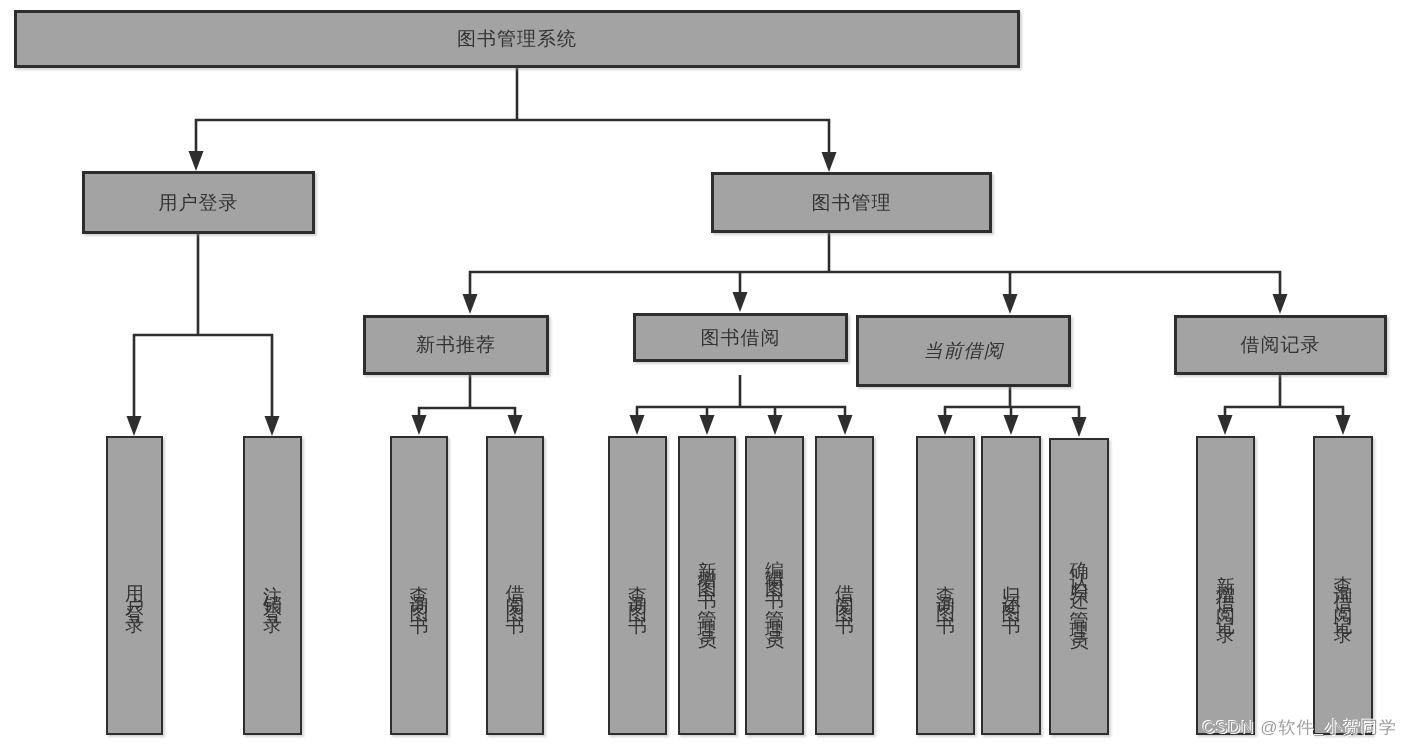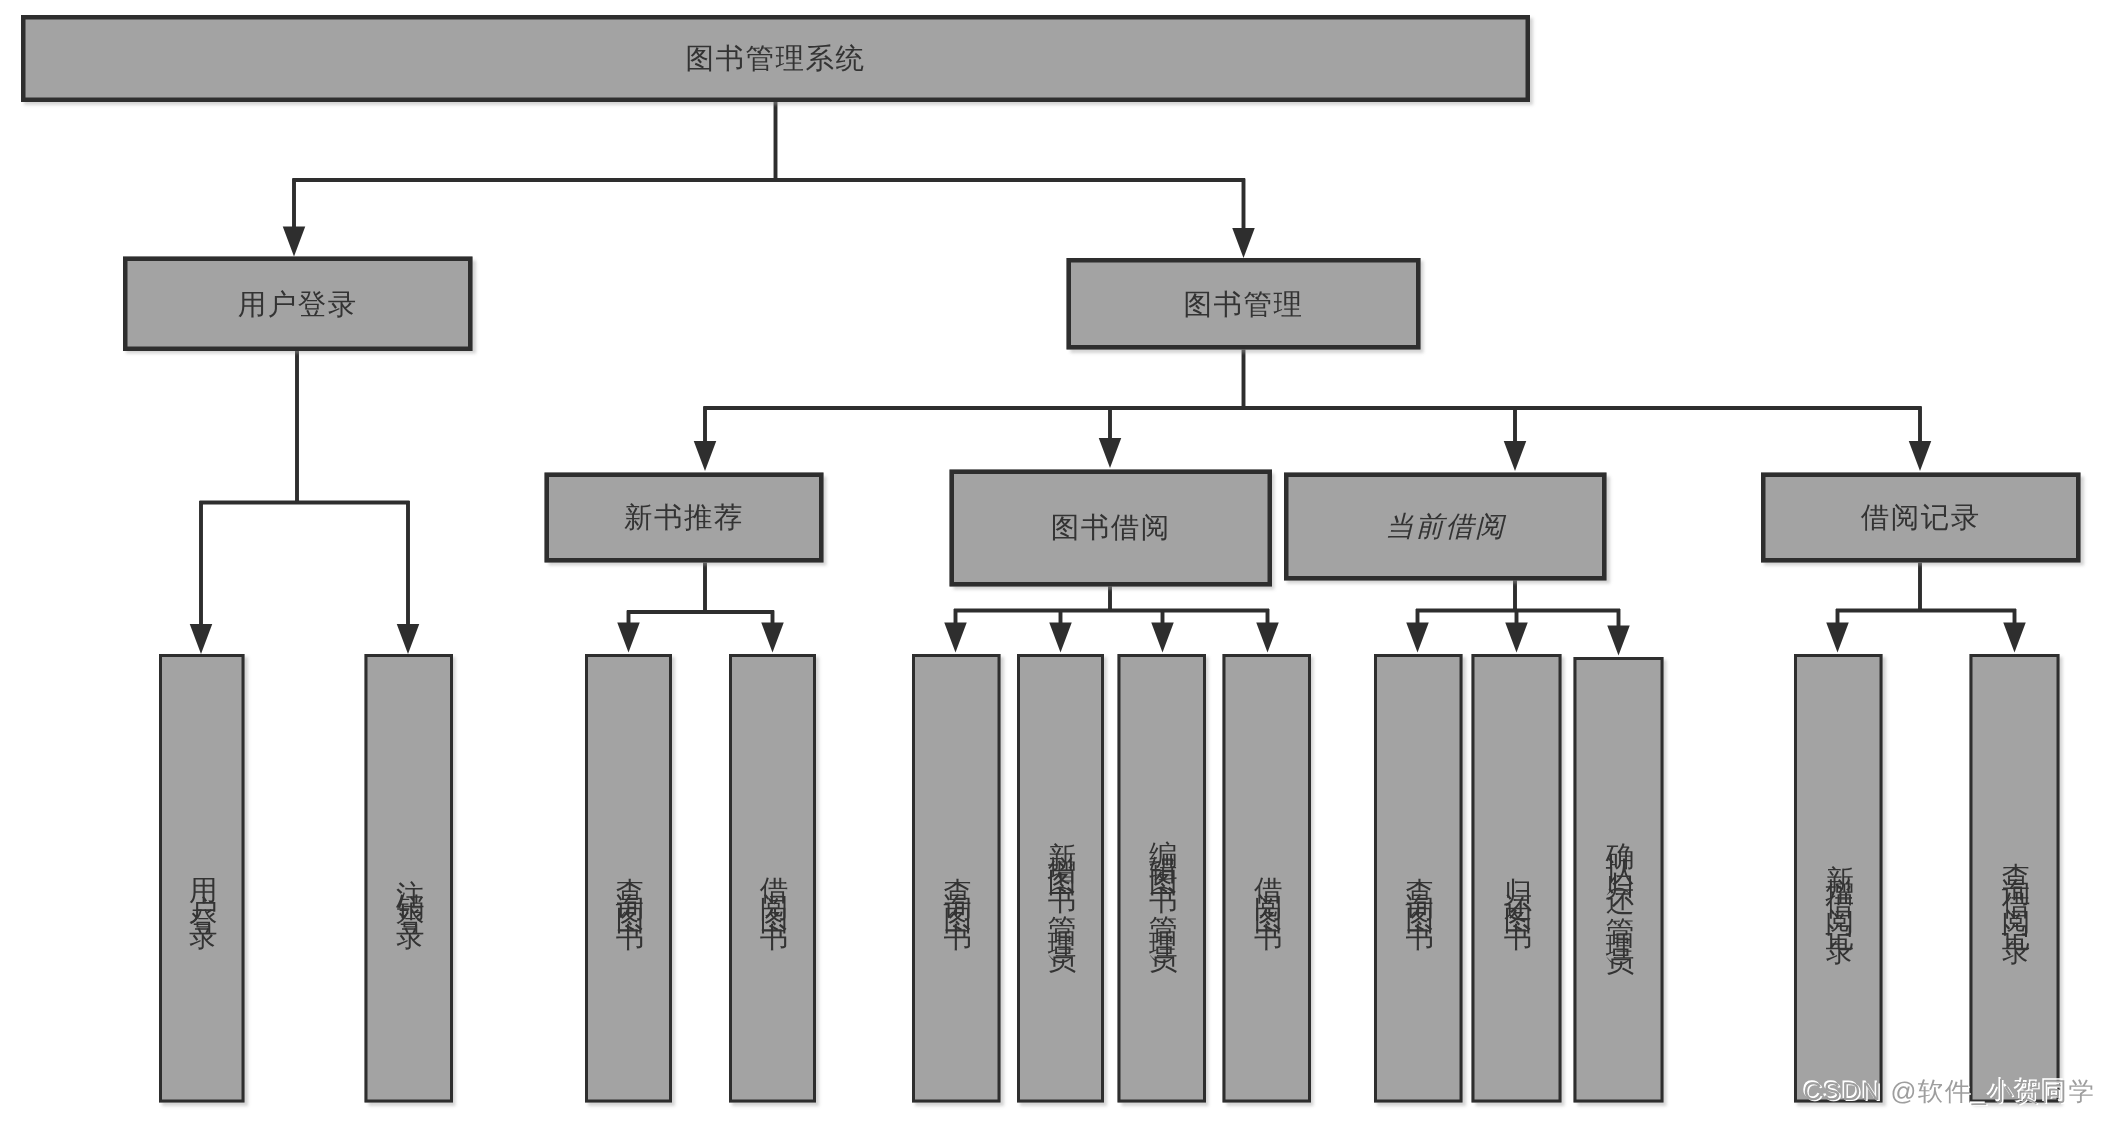--- a/index.html
+++ b/index.html
@@ -105,24 +105,24 @@
       <path d="M1003.5 415 L1018.5 415 L1011 435 Z"></path>
       <path d="M1071.5 417 L1086.5 417 L1079 437 Z"></path>
       <path d="M1217.5 415 L1232.5 415 L1225 435 Z"></path>
       <path d="M1335.5 415 L1350.5 415 L1343 435 Z"></path>
     </g>
   </svg>
 
   <div class="node hnode" style="left:14px; top:10px; width:1006px; height:58px;">图书管理系统</div>
 
   <div class="node hnode" style="left:82px; top:171px; width:233px; height:63px;">用户登录</div>
-  <div class="node hnode" style="left:711px; top:172px; width:236px; height:61px;">图书管理</div>
+  <div class="node hnode" style="left:711px; top:172px; width:281px; height:61px;">图书管理</div>
 
   <div class="node hnode" style="left:363px; top:315px; width:186px; height:60px;">新书推荐</div>
-  <div class="node hnode" style="left:633px; top:313px; width:215px; height:78px;">图书借阅</div>
+  <div class="node hnode" style="left:633px; top:313px; width:215px; height:49px;">图书借阅</div>
   <div class="node hnode" style="left:856px; top:315px; width:215px; height:72px;font-style:italic;">当前借阅</div>
   <div class="node hnode" style="left:1174px; top:315px; width:213px; height:60px;">借阅记录</div>
 
   <div class="node vnode" style="left:106px; top:436px; width:57px; height:299px;">用户登录</div>
   <div class="node vnode" style="left:243px; top:436px; width:59px; height:299px;">注销登录</div>
 
   <div class="node vnode" style="left:390px; top:436px; width:58px; height:299px;">查询图书</div>
   <div class="node vnode" style="left:486px; top:436px; width:58px; height:299px;">借阅图书</div>
 
   <div class="node vnode" style="left:608px; top:436px; width:59px; height:299px;">查询图书</div>

